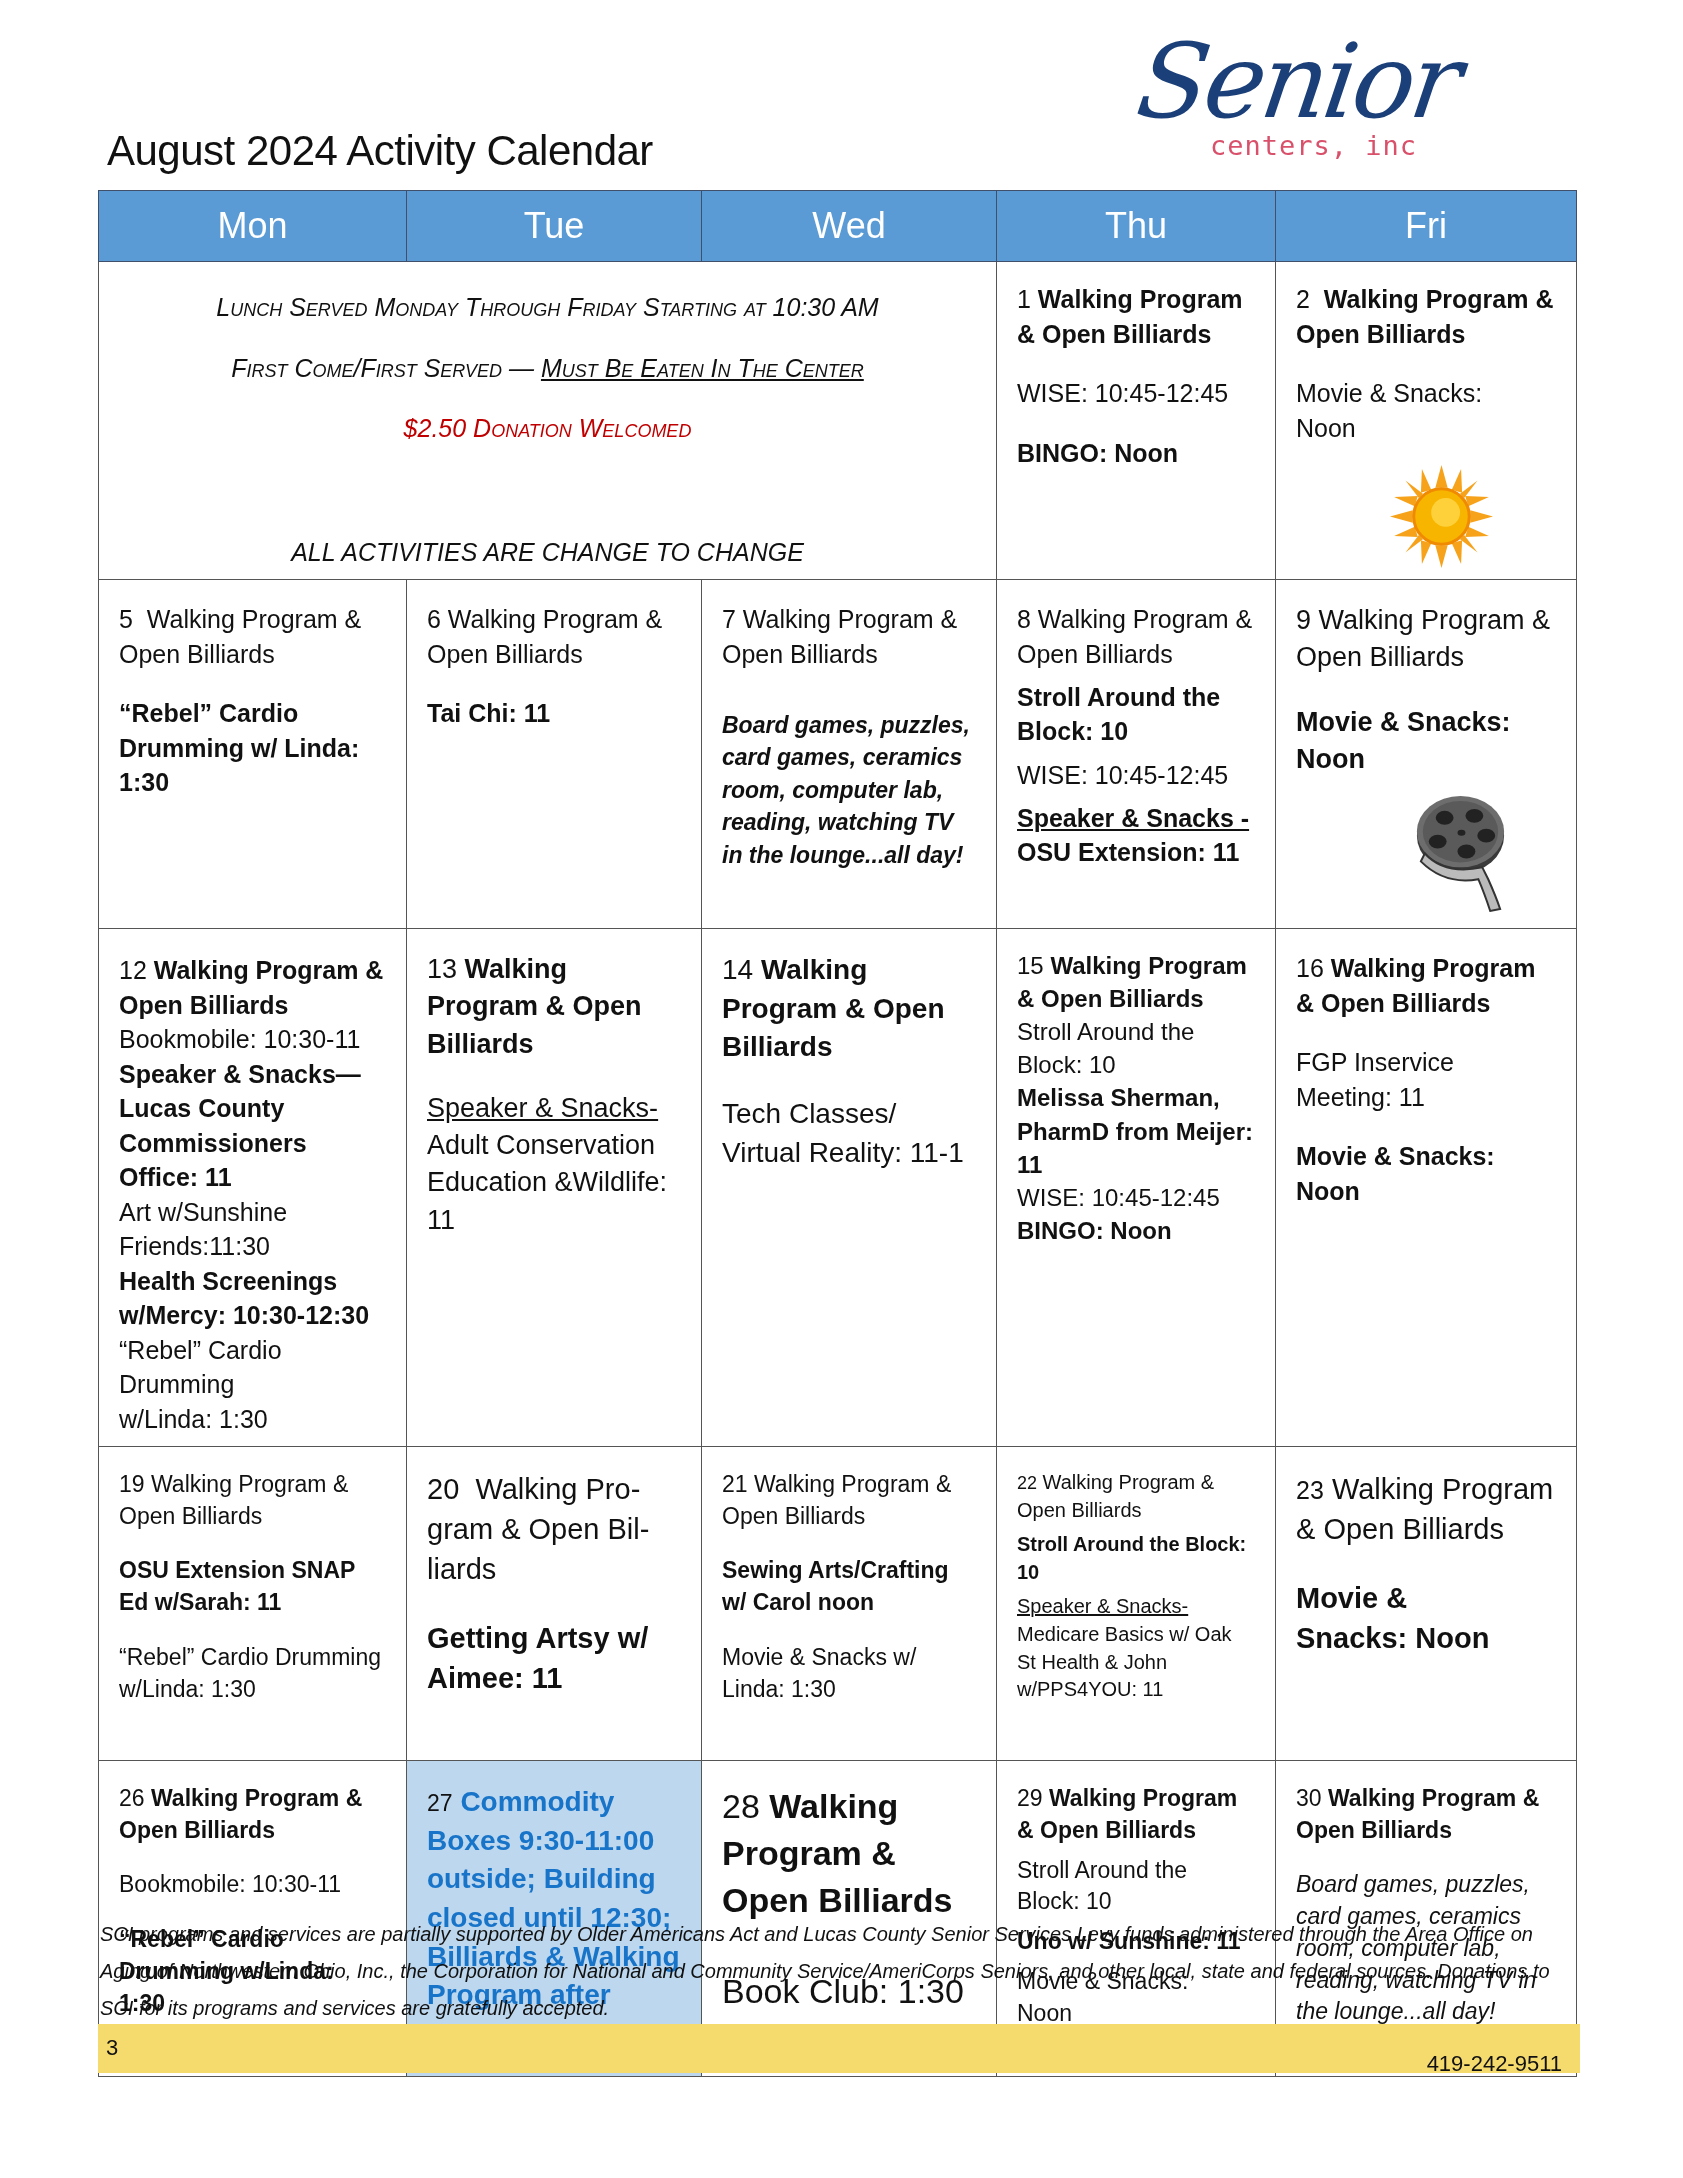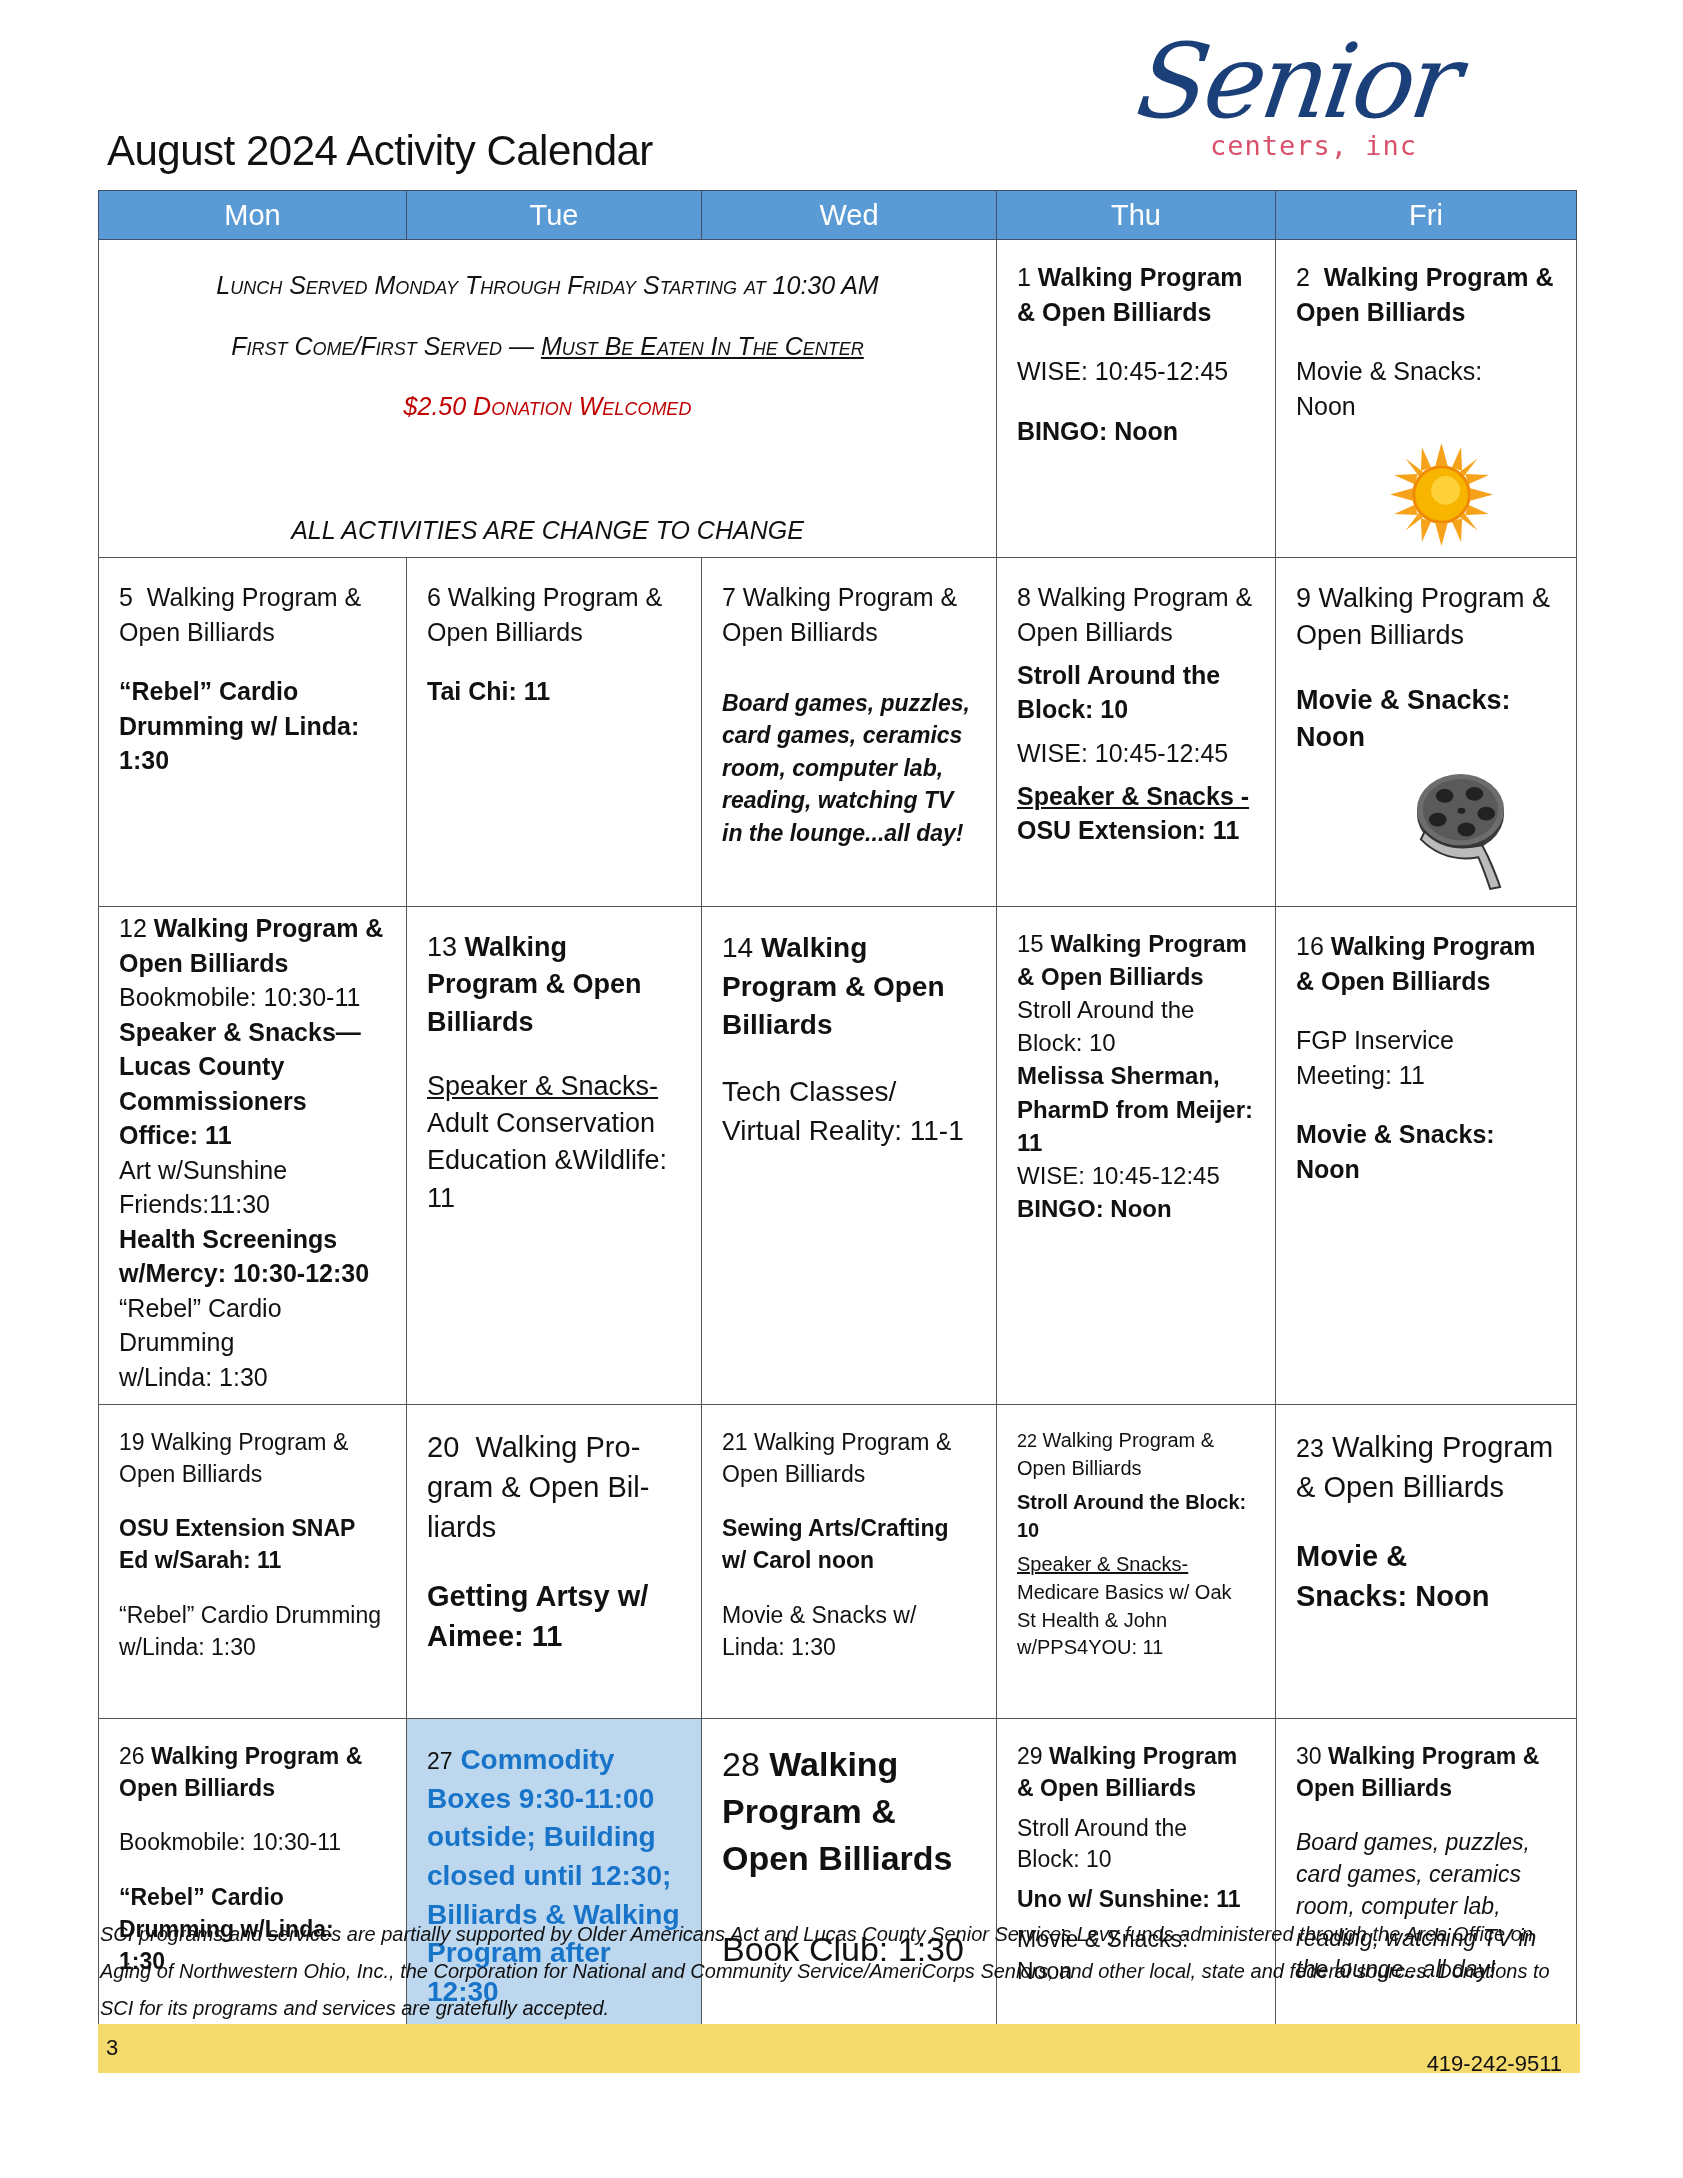--- a/index.html
+++ b/index.html
@@ -7,22 +7,22 @@
          font-family:"Liberation Sans", sans-serif; color:#111; }
   .title { position:absolute; left:107px; top:127px; font-size:42px; color:#111;
            font-family:"Liberation Sans Narrow","Liberation Sans", sans-serif; letter-spacing:-0.5px; }
   .logo { position:absolute; left:1139px; top:30px; width:347px; height:139px; }
   .logo .script { position:absolute; left:0; top:0; font-family:"DejaVu Serif", serif; font-style:italic;
                   font-size:103px; color:#1b3f78; letter-spacing:-4px; line-height:1; transform:skewX(-8deg); }
   .logo .sub { position:absolute; left:71px; top:100px; font-family:"DejaVu Sans Mono", monospace;
                font-size:27px; color:#d9506a; letter-spacing:1px; }
 
   table.cal { position:absolute; left:98px; top:190px; width:1478px; border-collapse:collapse; table-layout:fixed; }
-  table.cal th { background:#5b9bd5; color:#fff; font-weight:normal; font-size:29px; height:48px;
-                 border:1.5px solid #40506a; padding:0; text-align:center; }
+  table.cal th { background:#5b9bd5; color:#fff; font-weight:normal; font-size:36px; height:48px;
+                 border:1.5px solid #40506a; padding:11px; text-align:center; }
   table.cal td { border:1.5px solid #555; vertical-align:top; padding:22px 20px 10px 20px; font-size:25px;
                  line-height:1.38; background:#fff; position:relative; }
   td.notice { background:#bdd7ee; text-align:center; padding:8px 10px 10px 10px; font-style:italic; font-size:27px;
               border-left:1.5px solid #555; }
   .notice p { margin:0; font-variant:small-caps; }
   .notice .l1 { margin-top:6px; }
   .notice .l2 { margin-top:26px; }
   .notice .l3 { margin-top:26px; color:#c00000; }
   .notice .l4 { margin-top:89px; font-variant:normal; }
   .u { text-decoration:underline; }
@@ -163,21 +163,21 @@
           <ellipse cx="82" cy="48" rx="9" ry="7" fill="#222"></ellipse>
           <ellipse cx="62" cy="64" rx="9" ry="7" fill="#222"></ellipse>
           <ellipse cx="33" cy="54" rx="9" ry="7" fill="#222"></ellipse>
           <ellipse cx="57" cy="45" rx="4" ry="3" fill="#222"></ellipse>
           <path d="M20,66 Q40,88 78,80 L84,92 Q92,110 96,122 L86,124 Q80,106 74,92 Q40,98 16,74 Z" fill="#bbb" stroke="#333" stroke-width="2"></path>
         </svg>
       </td>
     </tr>
 
     <tr style="height:354px">
-      <td class="small" style="padding-top:4px">
+      <td class="small" style="padding-top:24px">
         <span style="font-size:25px">12</span>
         <span class="b">Walking Program &amp; Open Billiards</span>
         <span class="blk">Bookmobile: 10:30-11</span>
         <span class="blk b">Speaker &amp; Snacks—Lucas County Commissioners Office: 11</span>
         <span class="blk">Art w/Sunshine Friends:11:30</span>
         <span class="blk b">Health Screenings w/Mercy: 10:30-12:30</span>
         <span class="blk" style="width:198px">“Rebel” Cardio Drumming w/Linda: 1:30</span>
       </td>
       <td style="font-size:27px">
         <span>13</span>

